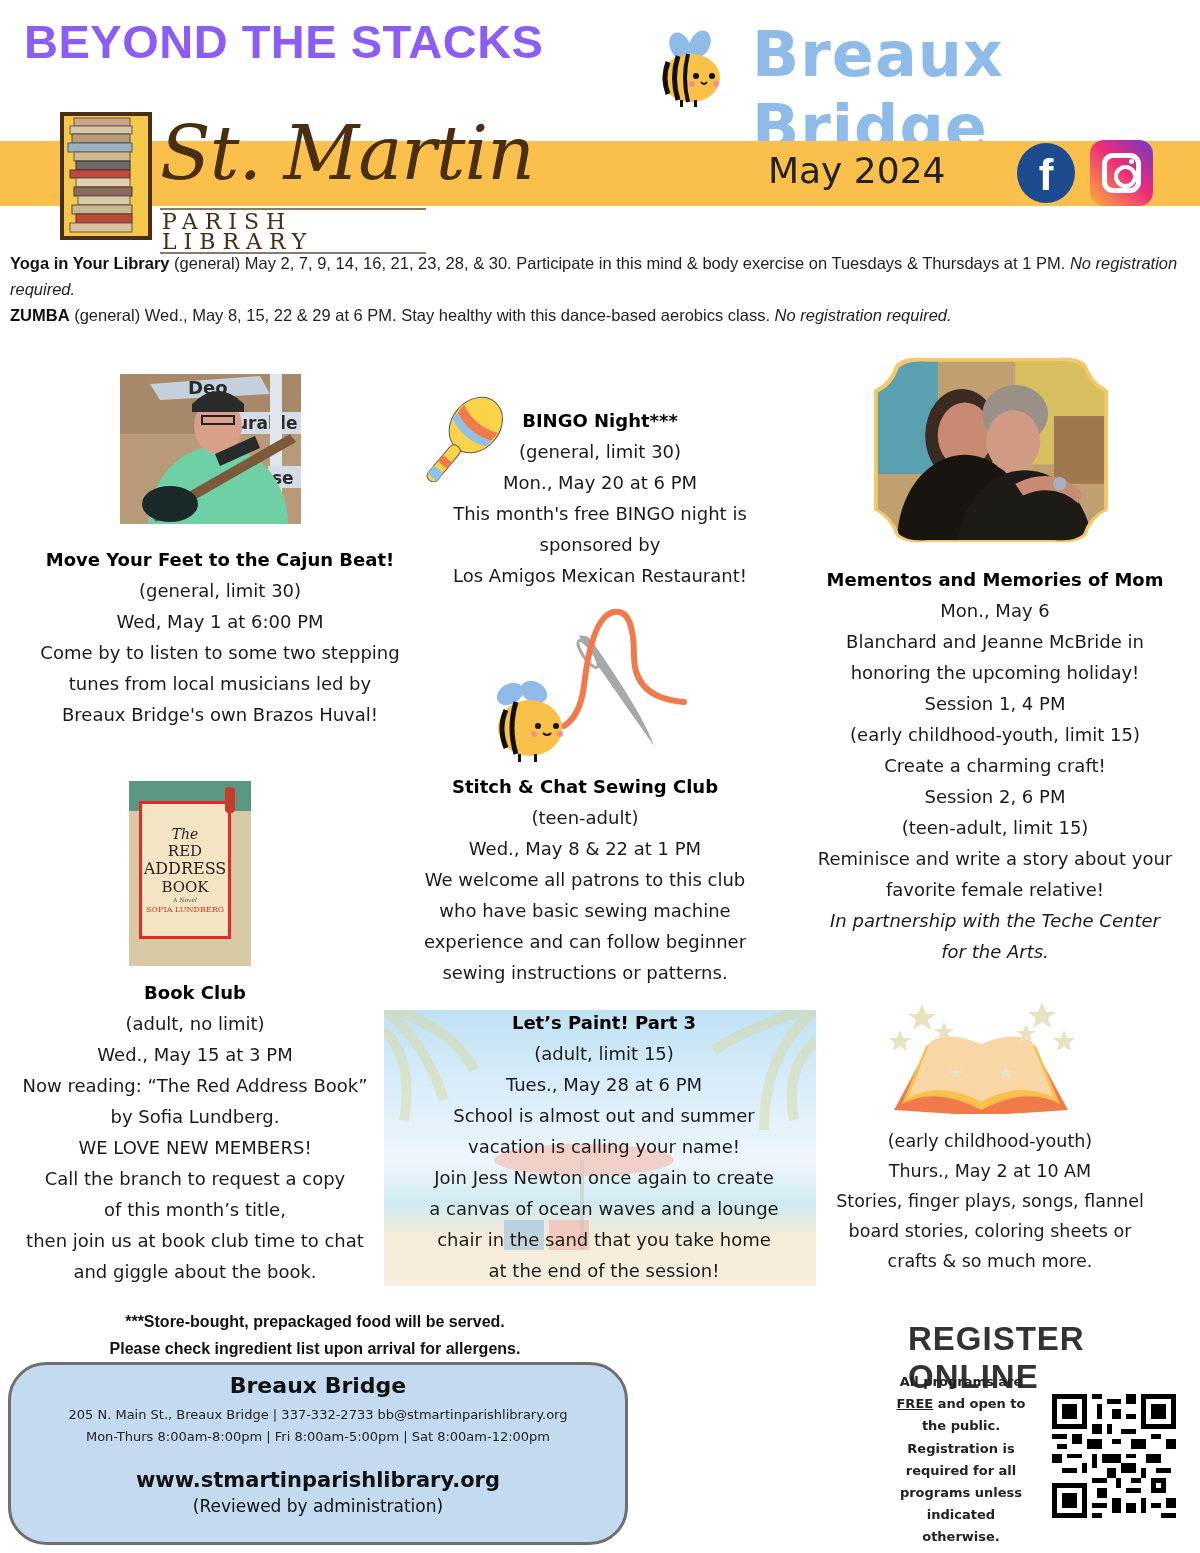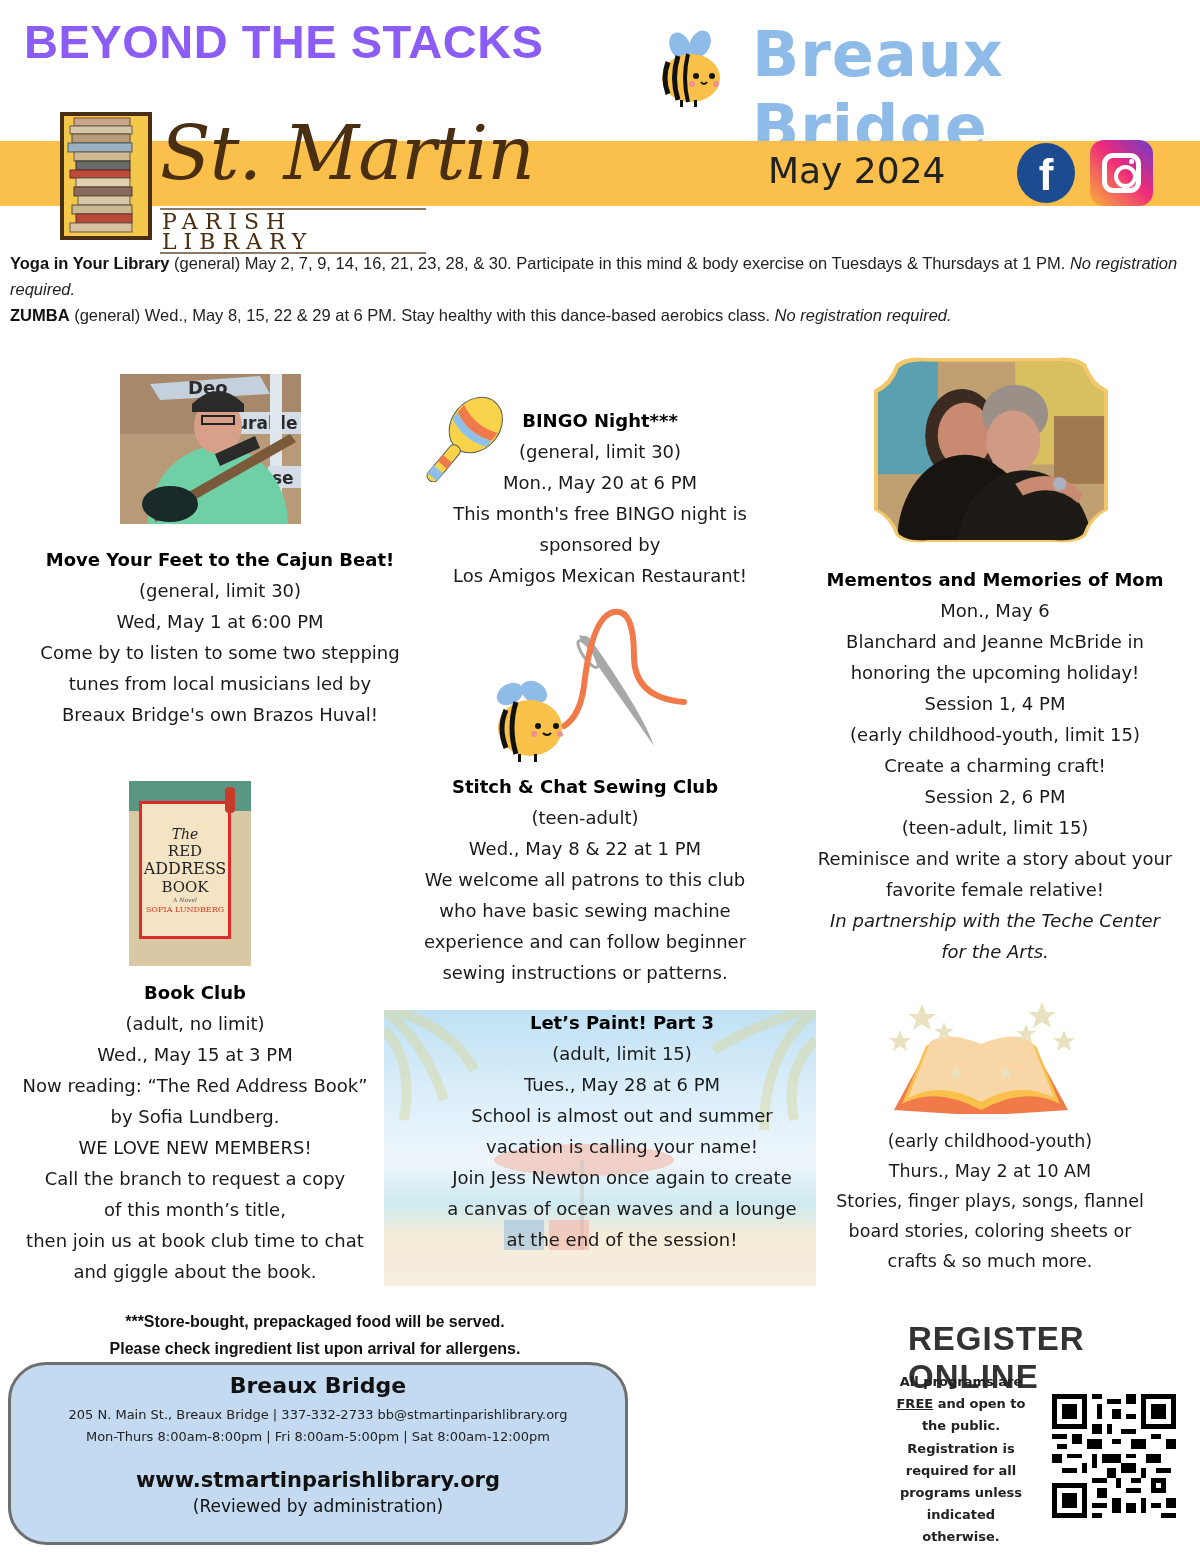--- a/index.html
+++ b/index.html
@@ -259,28 +259,29 @@
 <div class="abs paint-bg">
   <svg width="432" height="276" viewBox="0 0 432 276" style="position:absolute;left:0;top:0;">
     <path d="M0 0 Q40 30 60 90 M0 20 Q30 50 20 110 M10 0 Q70 20 90 60" stroke="#d8d8a0" stroke-width="10" fill="none" opacity=".5"></path>
     <path d="M432 0 Q380 40 380 120 M432 30 Q400 60 410 110 M420 0 Q360 20 330 40" stroke="#d8d8a0" stroke-width="10" fill="none" opacity=".5"></path>
     <ellipse cx="200" cy="150" rx="90" ry="16" fill="#f3b8a8" opacity=".6"></ellipse>
     <rect x="196" y="150" width="4" height="90" fill="#c8c8c8" opacity=".6"></rect>
     <rect x="120" y="210" width="40" height="30" fill="#8ab8e0" opacity=".5"></rect>
     <rect x="165" y="210" width="40" height="30" fill="#f3a8a0" opacity=".5"></rect>
   </svg>
 </div>
-<div class="abs event" style="left:406px;top:1007px;width:432px;">
+<div class="abs event" style="left:388px;top:1007px;width:432px;">
   <span class="ev-line ev-title">Let’s Paint! Part 3</span>
   <span class="ev-line">(adult, limit 15)</span>
   <span class="ev-line">Tues., May 28 at 6 PM</span>
   <span class="ev-line">School is almost out and summer</span>
   <span class="ev-line">vacation is calling your name!</span>
   <span class="ev-line">Join Jess Newton once again to create</span>
   <span class="ev-line">a canvas of ocean waves and a lounge</span>
+  <span class="ev-line">chair in the sand that you take home</span>
   <span class="ev-line">at the end of the session!</span>
 </div>
 
 <div class="abs" style="left:886px;top:994px;width:190px;height:120px;">
   <svg width="190" height="120" viewBox="0 0 190 120">
     <path d="M8 116 L34 68 L100 68 L100 122 Z" fill="#f07a4a"></path>
     <path d="M182 116 L156 68 L90 68 L90 122 Z" fill="#f07a4a"></path>
     <path d="M16 110 Q50 92 95 116 L95 54 Q60 40 40 52 Z" fill="#f9c04a"></path>
     <path d="M174 110 Q140 92 95 116 L95 54 Q130 40 150 52 Z" fill="#f9c04a"></path>
     <path d="M22 104 Q55 86 95 108 L95 50 Q62 36 44 48 Z" fill="#f8d6a6"></path>

